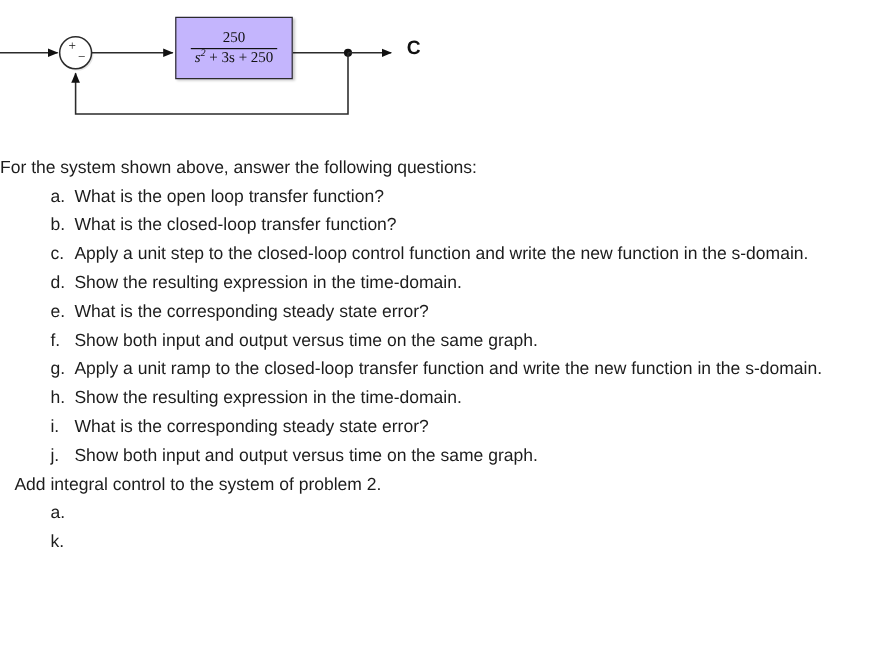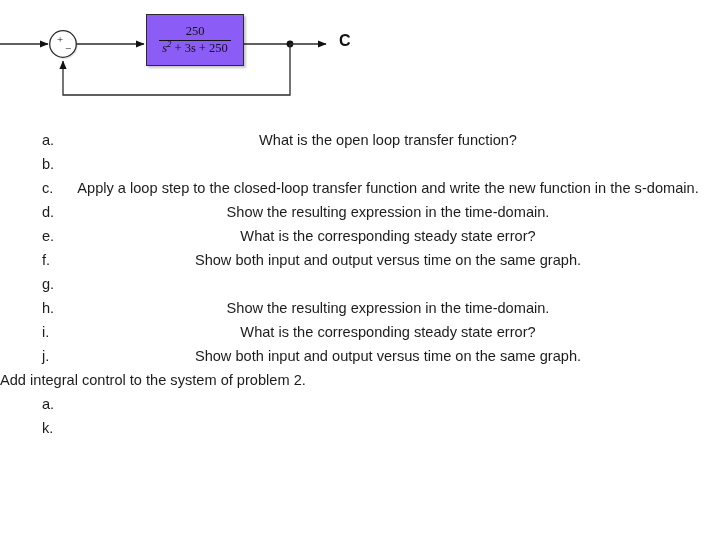--- a/index.html
+++ b/index.html
@@ -40,21 +40,21 @@
 
   
   .tf-block {
     position: absolute;
     left: 146px;
     top: 14px;
     width: 98px;
     height: 52px;
     box-sizing: border-box;
     border: 1.4px solid #2b2b2b;
-    background: #8b5cf6;
+    background: #c4b5fd;
     box-shadow: 1.5px 1.5px 2px rgba(0,0,0,0.22);
     display: flex;
     align-items: center;
     justify-content: center;
   }
   .fraction {
     display: inline-block;
     text-align: center;
     font-family: "Liberation Serif", serif;
     line-height: 1.08;
@@ -128,27 +128,26 @@
     left: 42px;
     top: 0;
     width: 16px;
     text-align: left;
     color: #1c1c1c;
     font-size: 14.6px;
     line-height: 24px;
   }
   ol.qlist > li .qtext {
     display: block;
-    text-align: center;
   }
   .section-head {
     font-size: 14.6px;
     line-height: 24px;
     color: #1c1c1c;
-    padding-left: 0;
+    padding-left: 12px;
     white-space: nowrap;
   }
 </style>
 </head>
 <body>
 
 <div id="diagram">
 
   <svg width="726" height="120" viewBox="0 0 726 120">
     <defs>
@@ -185,47 +184,50 @@
   </div>
 
   <span class="sum-sign sum-plus">+</span>
   <span class="sum-sign sum-minus">−</span>
 
   <span class="dgm-label-c">C</span>
 </div>
 
 <div id="body-text">
 
+  <div class="intro-line">For the system shown above, answer the following questions:</div>
 
   <ol class="qlist" id="qlist-main">
       <li>
         <span class="marker">a.</span>
         <span class="qtext">What is the open loop transfer function?</span>
       </li>
       <li>
         <span class="marker">b.</span>
+        <span class="qtext">What is the closed-loop transfer function?</span>
       </li>
       <li>
         <span class="marker">c.</span>
-        <span class="qtext">Apply a loop step to the closed-loop transfer function and write the new function in the s-domain.</span>
+        <span class="qtext">Apply a unit step to the closed-loop control function and write the new function in the s-domain.</span>
       </li>
       <li>
         <span class="marker">d.</span>
         <span class="qtext">Show the resulting expression in the time-domain.</span>
       </li>
       <li>
         <span class="marker">e.</span>
         <span class="qtext">What is the corresponding steady state error?</span>
       </li>
       <li>
         <span class="marker">f.</span>
         <span class="qtext">Show both input and output versus time on the same graph.</span>
       </li>
       <li>
         <span class="marker">g.</span>
+        <span class="qtext">Apply a unit ramp to the closed-loop transfer function and write the new function in the s-domain.</span>
       </li>
       <li>
         <span class="marker">h.</span>
         <span class="qtext">Show the resulting expression in the time-domain.</span>
       </li>
       <li>
         <span class="marker">i.</span>
         <span class="qtext">What is the corresponding steady state error?</span>
       </li>
       <li>

